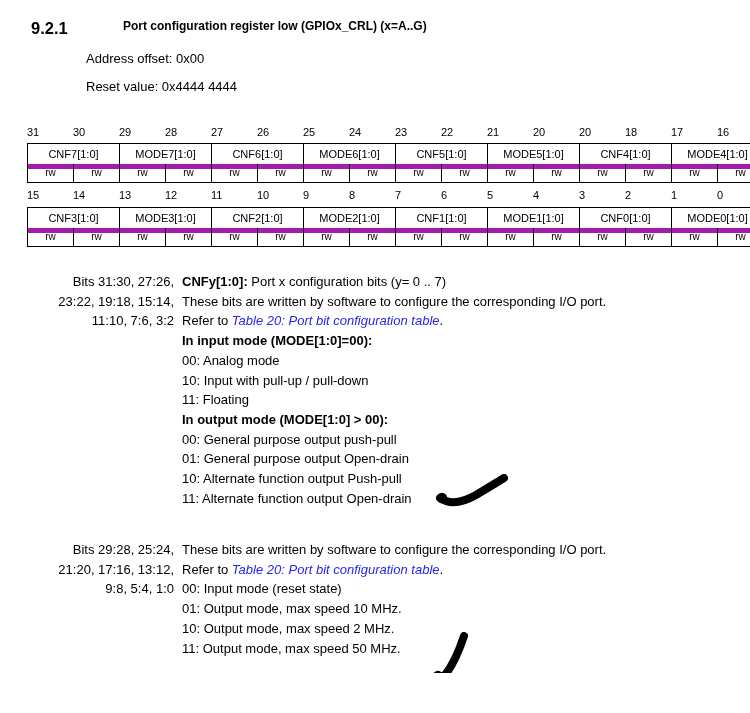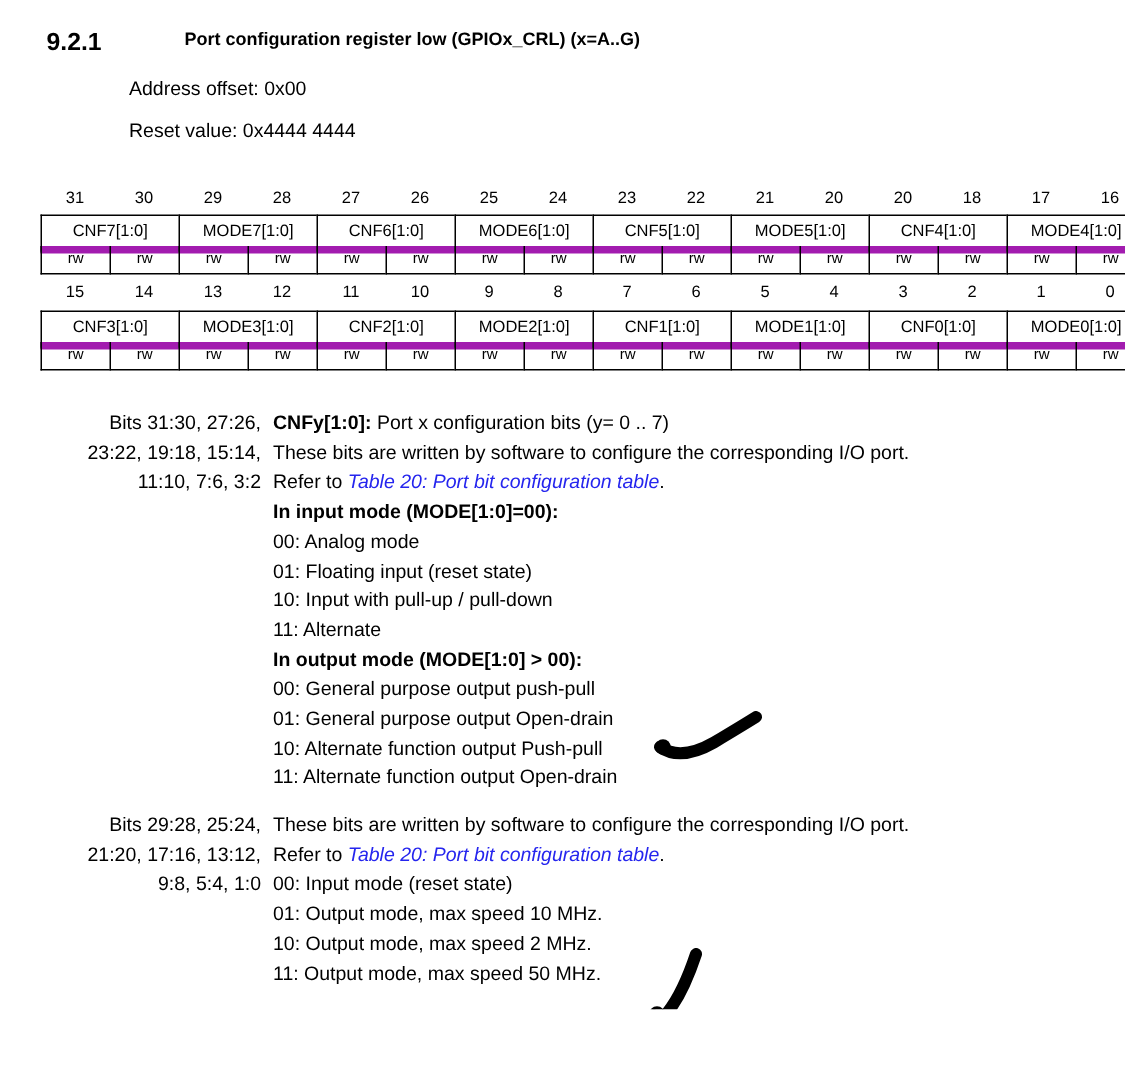--- a/index.html
+++ b/index.html
@@ -8,21 +8,21 @@
 
   
   .sec-num{position:absolute;left:31px;top:19px;font-size:16.5px;font-weight:bold;white-space:nowrap;}
   .sec-title{position:absolute;left:123px;top:19px;font-size:12px;font-weight:bold;white-space:nowrap;}
   .offset-line{position:absolute;left:86px;top:51px;font-size:13px;white-space:nowrap;}
   .reset-line{position:absolute;left:86px;top:79px;font-size:13px;white-space:nowrap;}
 
   
   .bitrow,.fieldrow,.rwrow{position:absolute;left:27px;width:723px;display:grid;}
   .bitrow{grid-template-columns:repeat(16,46px);height:16px;font-size:11px;}
-  .bitrow>div{text-align:center;}
+  .bitrow>div{text-align:left;}
   .fieldrow{grid-template-columns:repeat(8,92px);height:21px;font-size:11px;}
   .fieldrow>div{box-sizing:border-box;border-top:1px solid #000;border-bottom:5px solid #a21caf;
                 border-left:1px solid #000;text-align:center;line-height:20px;}
   .rwrow{grid-template-columns:repeat(16,46px);height:19px;font-size:10px;}
   .rwrow>div{box-sizing:border-box;border-left:1px solid #000;border-bottom:1px solid #000;
              text-align:center;line-height:17px;}
   #bits-upper{top:126px;} #fields-upper{top:143px;} #rw-upper{top:164px;}
   #bits-lower{top:189px;} #fields-lower{top:207px;} #rw-lower{top:228px;}
 
   
@@ -147,23 +147,22 @@
     <div>Bits 31:30, 27:26,</div>
     <div>23:22, 19:18, 15:14,</div>
     <div>11:10, 7:6, 3:2</div>
   </div>
   <div id="body1" class="desc-body">
     <div class="line"><span class="bold">CNFy[1:0]:</span><span> Port x configuration bits (y= 0 .. 7)</span></div>
     <div class="line">These bits are written by software to configure the corresponding I/O port.</div>
     <div class="line"><span>Refer to </span><span class="xlink">Table 20: Port bit configuration table</span><span>.</span></div>
     <div class="line bold">In input mode (MODE[1:0]=00):</div>
     <div class="line">00: Analog mode</div>
-    <div class="line">01: Floating input (reset state)</div>
     <div class="line">10: Input with pull-up / pull-down</div>
-    <div class="line">11: Alternate</div>
+    <div class="line">11: Floating</div>
     <div class="line bold">In output mode (MODE[1:0] &gt; 00):</div>
     <div class="line">00: General purpose output push-pull</div>
     <div class="line">01: General purpose output Open-drain</div>
     <div class="line">10: Alternate function output Push-pull</div>
     <div class="line">11: Alternate function output Open-drain</div>
   </div>
 
   <div id="label2" class="bits-label">
     <div>Bits 29:28, 25:24,</div>
     <div>21:20, 17:16, 13:12,</div>

